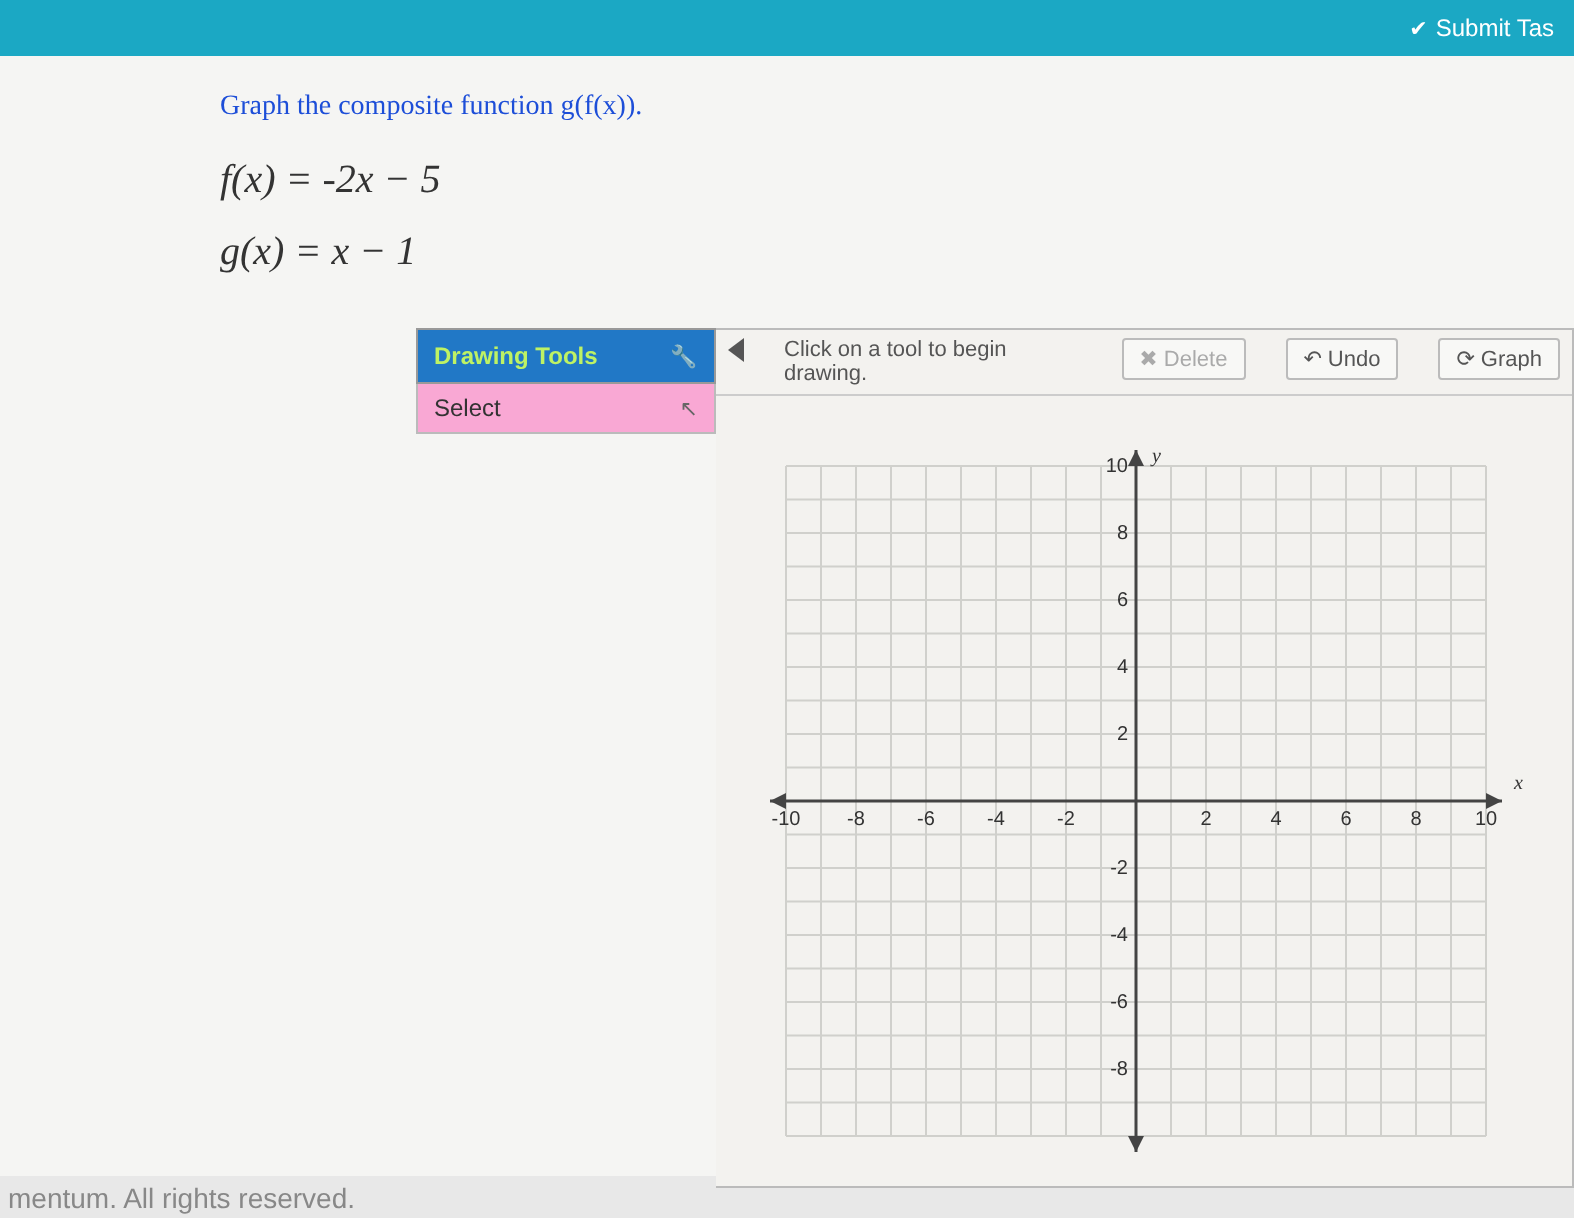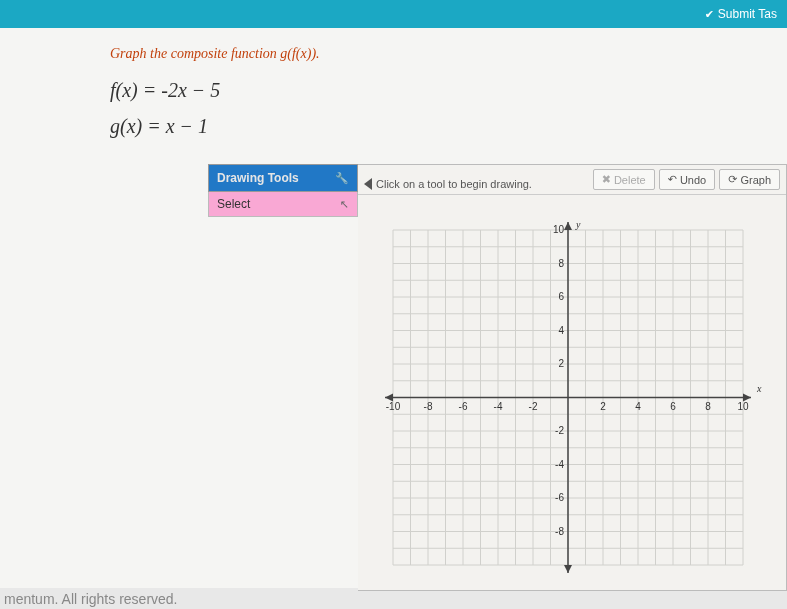--- a/index.html
+++ b/index.html
@@ -22,44 +22,43 @@
     font-size: 12px;
   }
   .topbar .check { margin-right: 4px; font-size: 11px; }
   .content {
     background: #f5f5f3;
     padding: 18px 0 0 110px;
     height: 560px;
   }
   .prompt {
     font-size: 14px;
-    color: #c2410c;
+    color: #1d4ed8;
     margin-bottom: 10px;
     font-family: Georgia, serif;
-    font-style: italic;
   }
   .eqs {
     font-family: Georgia, serif;
     font-style: italic;
     font-size: 20px;
     color: #333;
     line-height: 1.8;
     margin-bottom: 20px;
   }
   .fn-name { font-style: italic; }
   .graph-area {
     margin-left: 98px;
     display: flex;
   }
   .tools-panel {
     width: 150px;
   }
   .tools-header {
     background: #2178c6;
-    color: #e5e5e5;
+    color: #bef264;
     font-size: 12px;
     font-weight: bold;
     padding: 6px 8px;
     border: 1px solid #999;
     display: flex;
     justify-content: space-between;
     align-items: center;
   }
   .tools-header .wrench { font-size: 11px; }
   .tool-row {
@@ -76,26 +75,26 @@
   }
   .tool-icon { color: #666; font-size: 11px; }
   .right-panel {
     flex: 1;
     background: #f3f2ef;
     border: 1px solid #bbb;
     border-left: none;
   }
   .toolbar {
     display: flex;
-    align-items: flex-end;
+    align-items: flex-start;
     padding: 4px 6px;
     border-bottom: 1px solid #ccc;
     font-size: 11px;
     color: #555;
-    gap: 4px;
+    gap: 20px;
   }
   .toolbar .arrow-left {
     width: 0; height: 0;
     border-top: 6px solid transparent;
     border-bottom: 6px solid transparent;
     border-right: 8px solid #555;
   }
   .toolbar .hint { flex: 1; }
   .tb-btn {
     border: 1px solid #bbb;

